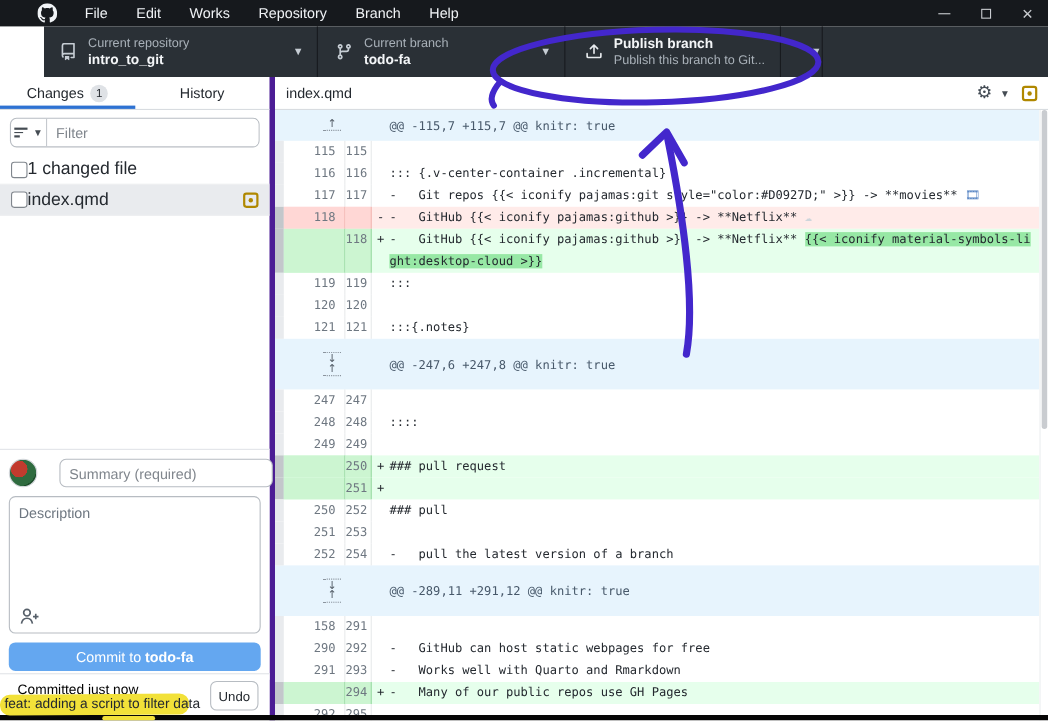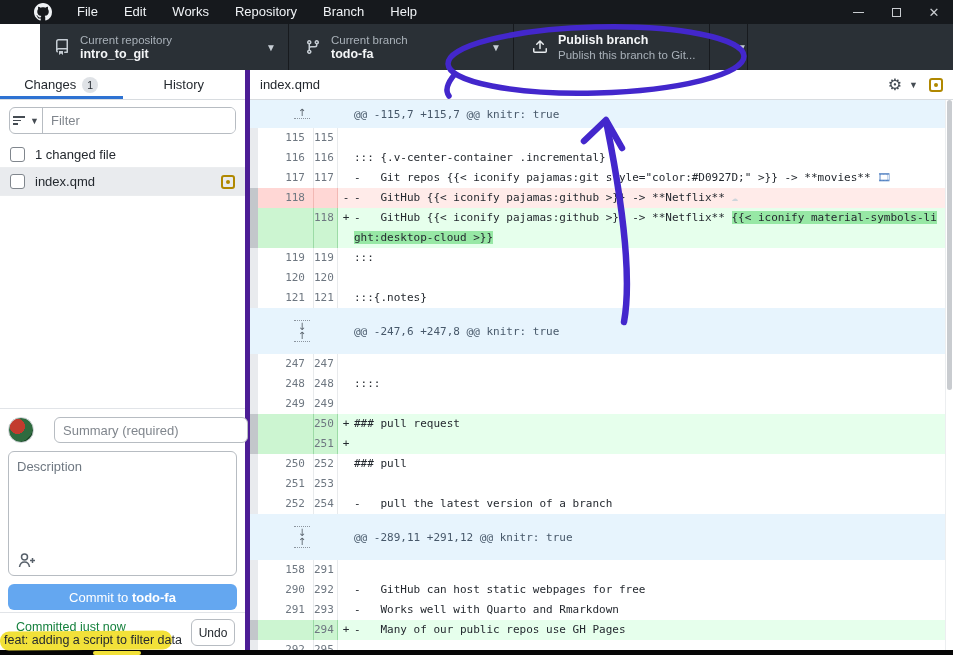--- a/index.html
+++ b/index.html
@@ -40,41 +40,41 @@
   #filter-group { display:flex; width:232px; height:27px; border:1px solid #b7bcc2; border-radius:6px; overflow:hidden; background:#fff; }
   #filter-btn { width:47px; display:flex; align-items:center; justify-content:center; gap:5px; border-right:1px solid #b7bcc2; }
   .flt-lines { display:flex; flex-direction:column; gap:2px; }
   .flt-lines span { display:block; height:1.5px; background:#454c53; }
   .flt-lines span:nth-child(1){ width:12px; } .flt-lines span:nth-child(2){ width:8px; } .flt-lines span:nth-child(3){ width:5px; }
   .sm-caret { font-size:9px; color:#454c53; }
   #filter-input { flex:1; border:none; outline:none; font-size:13px; color:#24292f; padding:0 8px; font-family:"Liberation Sans",sans-serif; }
   #filter-input::placeholder { color:#80868d; }
   .file-row { display:flex; align-items:center; height:27px; padding:0 10px; border-bottom:1px solid #ebedef; }
   .checkbox { width:15px; height:15px; border:1px solid #80868d; border-radius:3px; background:#fff; flex:0 0 auto; }
-  .file-row-label { font-size:13px; color:#24292f; margin-left:10px; }
+  .file-row-label { font-size:16px; color:#24292f; }
   #file-item { background:#e9ebee; height:28px; }
   .mod-icon { width:14px; height:14px; border:2px solid #b08800; border-radius:3px; margin-left:auto; position:relative; }
   .mod-icon::after { content:""; position:absolute; left:50%; top:50%; width:4px; height:4px; margin:-2px 0 0 -2px; border-radius:50%; background:#b08800; }
 
   
   #commit-form { position:absolute; left:0; right:0; top:338px; border-top:1px solid #e1e4e8; background:#fff; padding:8px; }
   #summary-row { display:flex; align-items:center; gap:20px; }
   #avatar { width:26px; height:26px; border-radius:50%; flex:0 0 auto; background:radial-gradient(circle at 35% 35%, #c23b2e 0 34%, #2f6b3f 35% 70%, #1e4d2b 71%); border:1px solid #d0d4d8; }
   #summary-input { flex:1; height:26px; border:1px solid #b7bcc2; border-radius:6px; font-size:13px; padding:0 8px; outline:none; font-family:"Liberation Sans",sans-serif; }
   #summary-input::placeholder { color:#80868d; }
   #desc-box { margin-top:8px; height:125px; border:1px solid #b7bcc2; border-radius:6px; position:relative; }
   #desc-input { width:100%; height:96px; border:none; outline:none; resize:none; font-size:13px; padding:7px 8px; font-family:"Liberation Sans",sans-serif; background:transparent; }
   #desc-input::placeholder { color:#6e7781; }
   #coauthor-btn { position:absolute; left:9px; bottom:7px; width:18px; height:16px; color:#57606a; }
   #commit-btn { margin-top:8px; width:100%; height:26px; background:#64a7f0; border:none; border-radius:6px; color:#fff; font-size:13px; font-family:"Liberation Sans",sans-serif; }
   #commit-btn b { font-weight:bold; }
 
   
   #undo-bar { position:absolute; left:0; right:0; top:542px; border-top:1px solid #e1e4e8; background:#fff; height:42px; }
-  #committed-status { position:absolute; left:16px; top:7px; font-size:12.5px; color:#15803d; }
+  #committed-status { position:absolute; left:16px; top:7px; font-size:12.5px; color:#000000; }
   #undo-btn { position:absolute; right:10px; top:6px; width:44px; height:27px; border:1px solid #b7bcc2; border-radius:6px; background:#fff; font-size:12px; color:#24292f; font-family:"Liberation Sans",sans-serif; }
   #last-commit-msg { position:absolute; left:4px; top:563px; font-size:12.5px; color:#24292f; z-index:6; }
   #hl-blob { position:absolute; left:0px; top:561px; width:172px; height:19px; border-radius:9px; z-index:5; transform:rotate(-0.4deg); }
   #hl-dash { position:absolute; left:93px; top:581px; width:48px; height:4px; border-radius:2px; z-index:6; }
 
   
   #main { position:absolute; left:250px; top:70px; right:0; bottom:0; background:#fff; }
   #file-header { height:30px; border-bottom:1px solid #d8dce0; display:flex; align-items:center; padding:0 10px; }
   #file-header-name { font-size:13px; color:#24292f; }
   #fh-right { margin-left:auto; display:flex; align-items:center; gap:7px; }

